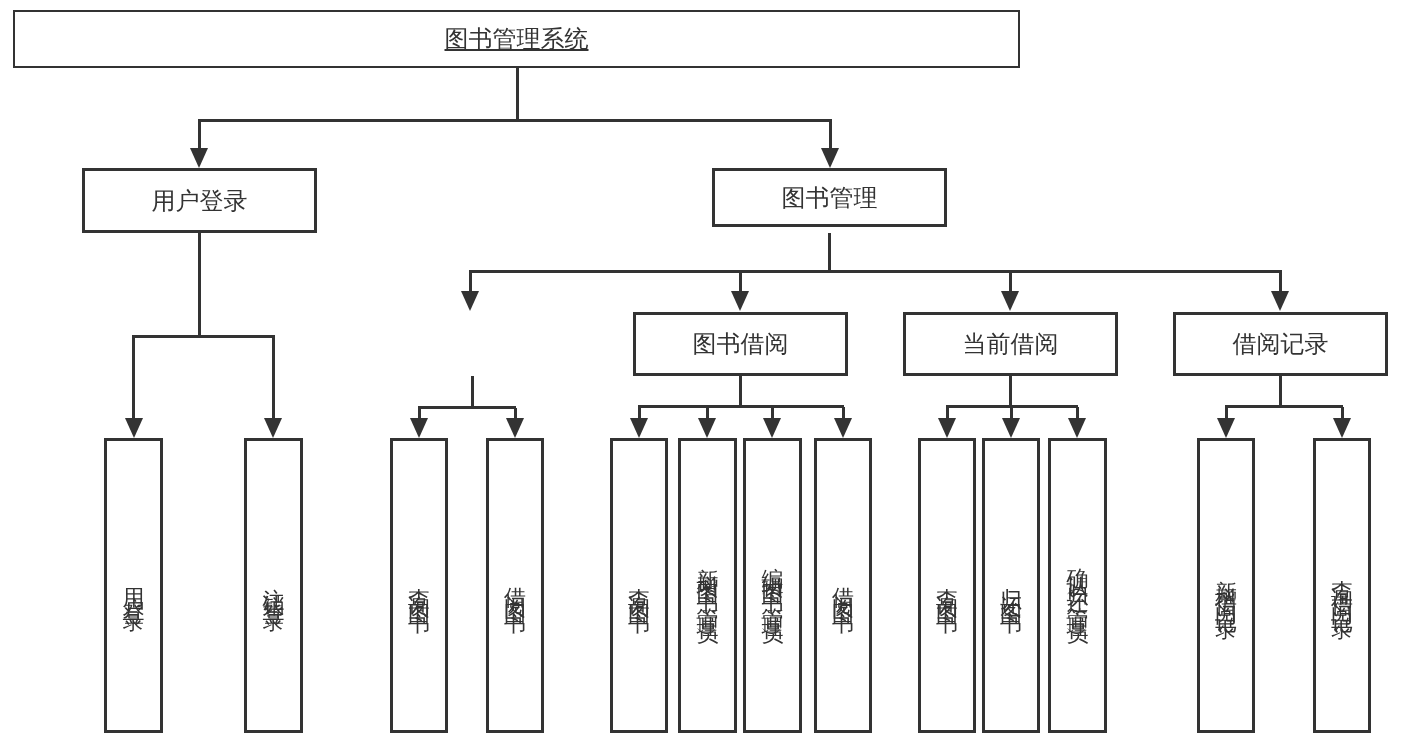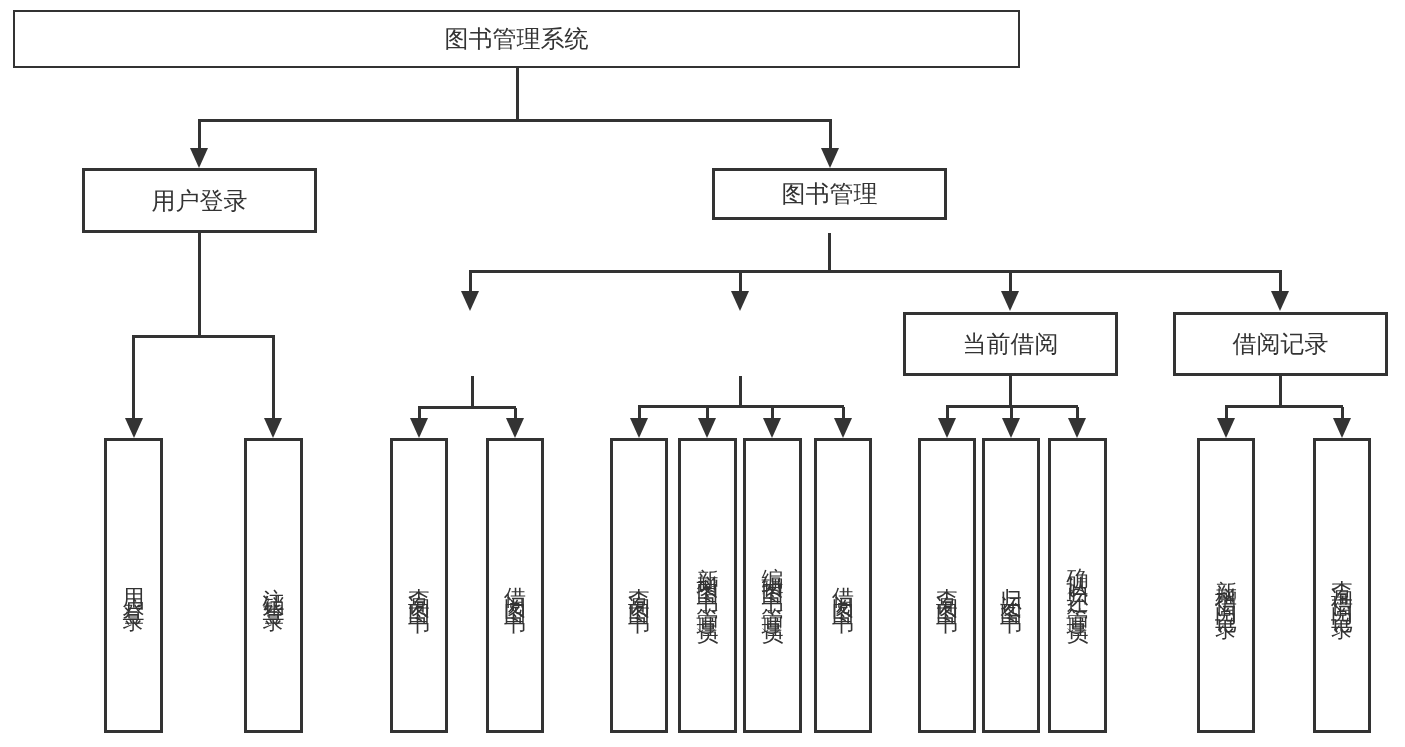--- a/index.html
+++ b/index.html
@@ -14,21 +14,21 @@
     background:var(--color-background);
     font-family:"Liberation Sans","DejaVu Sans",sans-serif;
     color:var(--color-text);
   }
   .box{
     position:absolute;box-sizing:border-box;
     border:3px solid var(--color-line);background:#fff;
     display:flex;align-items:center;justify-content:center;
     font-size:24px;line-height:1;white-space:nowrap;
   }
-  .box.root{border-width:2px;}
+  .box.root{border-width:2px;text-decoration:underline;}
   .leaf{
     writing-mode:vertical-rl;text-orientation:mixed;
     font-size:22px;letter-spacing:8px;
   }
   .hline,.vline{position:absolute;background:var(--color-line);}
   .hline{height:3px;}
   .vline{width:3px;}
   .arrow{
     position:absolute;width:0;height:0;
     border-left:9px solid transparent;border-right:9px solid transparent;
@@ -48,40 +48,41 @@
   <div class="box root" style="left:13px;top:10px;width:1007px;height:58px;">图书管理系统</div>
 
   <div class="vline" style="left:516px;top:68px;height:54px;"></div>
   <div class="hline" style="left:198px;top:119px;width:634px;"></div>
   <div class="vline" style="left:198px;top:120px;height:30px;"></div>
   <div class="arrow" style="left:190px;top:148px;"></div>
   <div class="vline" style="left:829px;top:120px;height:30px;"></div>
   <div class="arrow" style="left:821px;top:148px;"></div>
 
   <div class="box" style="left:82px;top:168px;width:235px;height:65px;">用户登录</div>
-  <div class="box" style="left:712px;top:168px;width:235px;height:52px;">图书管理</div>
+  <div class="box" style="left:712px;top:168px;width:235px;height:59px;">图书管理</div>
 
   <div class="vline" style="left:198px;top:233px;height:104px;"></div>
   <div class="hline" style="left:132px;top:335px;width:143px;"></div>
   <div class="vline" style="left:132px;top:337px;height:83px;"></div>
   <div class="arrow" style="left:125px;top:418px;"></div>
   <div class="vline" style="left:272px;top:337px;height:83px;"></div>
   <div class="arrow" style="left:264px;top:418px;"></div>
 
   <div class="vline" style="left:828px;top:233px;height:39px;"></div>
   <div class="hline" style="left:469px;top:270px;width:813px;"></div>
   <div class="vline" style="left:469px;top:272px;height:21px;"></div>
   <div class="arrow" style="left:461px;top:291px;"></div>
   <div class="vline" style="left:739px;top:272px;height:21px;"></div>
   <div class="arrow" style="left:731px;top:291px;"></div>
   <div class="vline" style="left:1009px;top:272px;height:21px;"></div>
   <div class="arrow" style="left:1001px;top:291px;"></div>
   <div class="vline" style="left:1279px;top:272px;height:21px;"></div>
   <div class="arrow" style="left:1271px;top:291px;"></div>
 
+  <div class="box" style="left:633px;top:312px;width:215px;height:64px;">图书借阅</div>
   <div class="box" style="left:903px;top:312px;width:215px;height:64px;">当前借阅</div>
   <div class="box" style="left:1173px;top:312px;width:215px;height:64px;">借阅记录</div>
 
   <div class="vline" style="left:471px;top:376px;height:32px;"></div>
   <div class="hline" style="left:418px;top:406px;width:98px;"></div>
   <div class="vline" style="left:418px;top:408px;height:12px;"></div>
   <div class="arrow" style="left:410px;top:418px;"></div>
   <div class="vline" style="left:514px;top:408px;height:12px;"></div>
   <div class="arrow" style="left:506px;top:418px;"></div>
 

